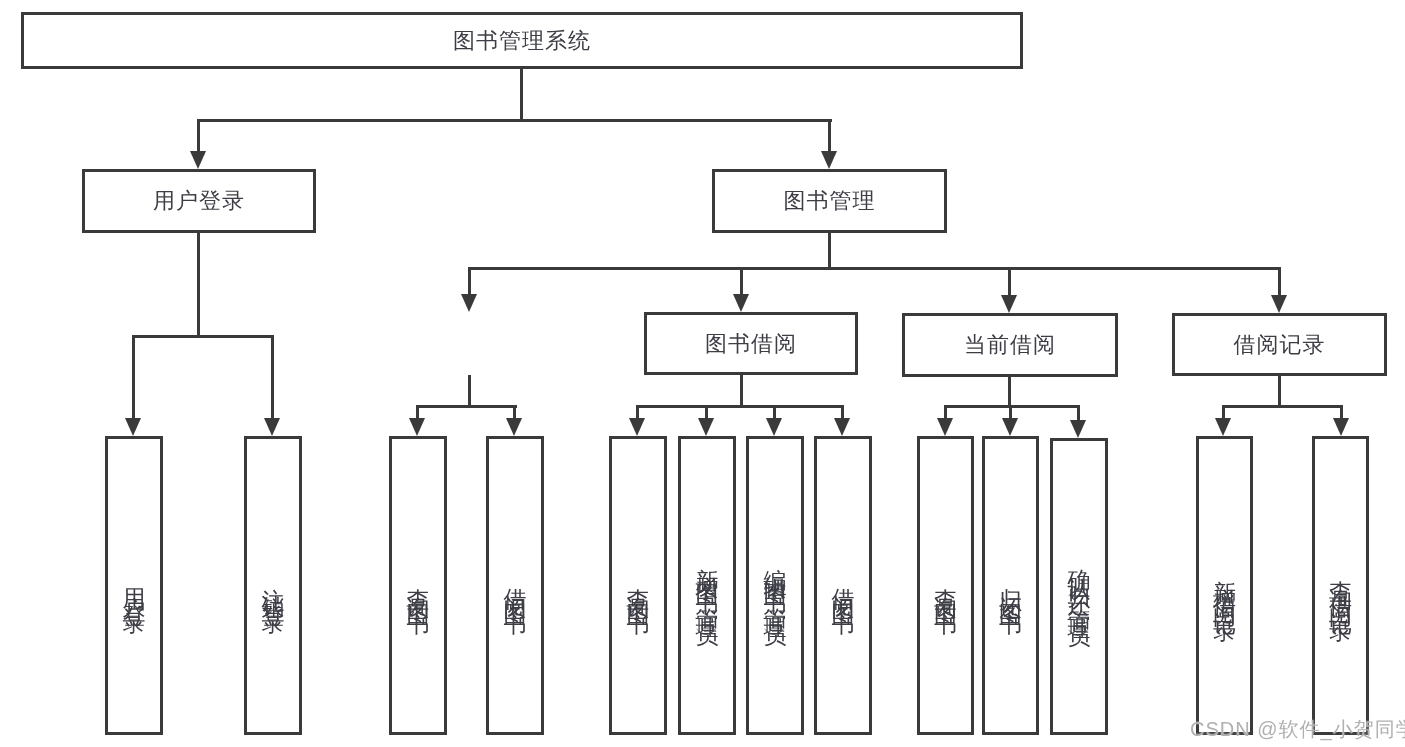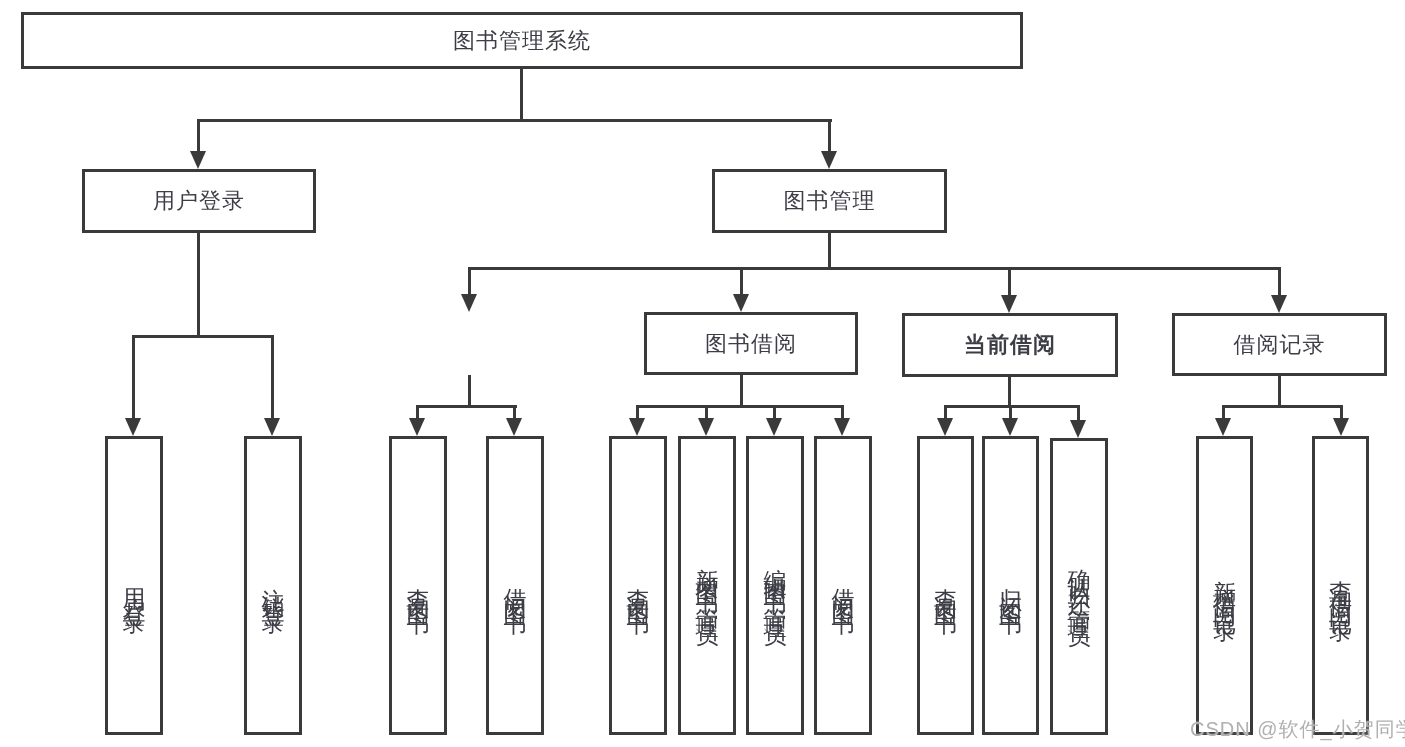--- a/index.html
+++ b/index.html
@@ -75,21 +75,21 @@
 
   <div class="box" style="left:21px; top:12px; width:1002px; height:57px;">图书管理系统</div>
 
   <div class="box" style="left:82px; top:169px; width:234px; height:64px;">用户登录</div>
 
   <div class="box" style="left:712px; top:169px; width:235px; height:64px;">图书管理</div>
 
 
   <div class="box" style="left:635px; top:312px; width:214px; height:63px;margin-left:9px;">图书借阅</div>
 
-  <div class="box" style="left:902px; top:313px; width:216px; height:64px;font-weight:bold;">当前借阅</div>
+  <div class="box" style="left:902px; top:313px; width:216px; height:64px;">当前借阅</div>
 
   <div class="box" style="left:1172px; top:313px; width:215px; height:63px;">借阅记录</div>
 
   <div class="box leaf" style="left:105px; top:436px; width:58px; height:299px;">用户登录</div>
 
   <div class="box leaf" style="left:244px; top:436px; width:58px; height:299px;">注销登录</div>
 
   <div class="box leaf" style="left:389px; top:436px; width:58px; height:299px;">查询图书</div>
 
   <div class="box leaf" style="left:486px; top:436px; width:58px; height:299px;">借阅图书</div>

